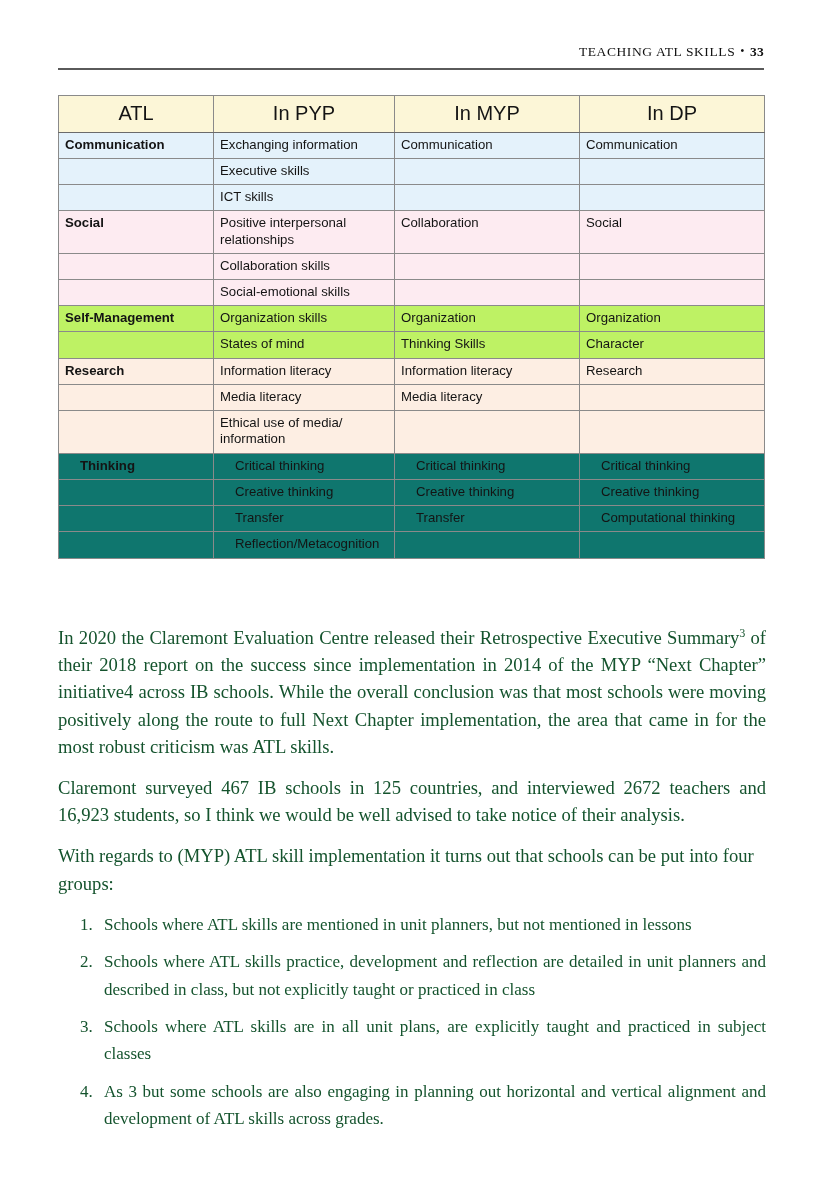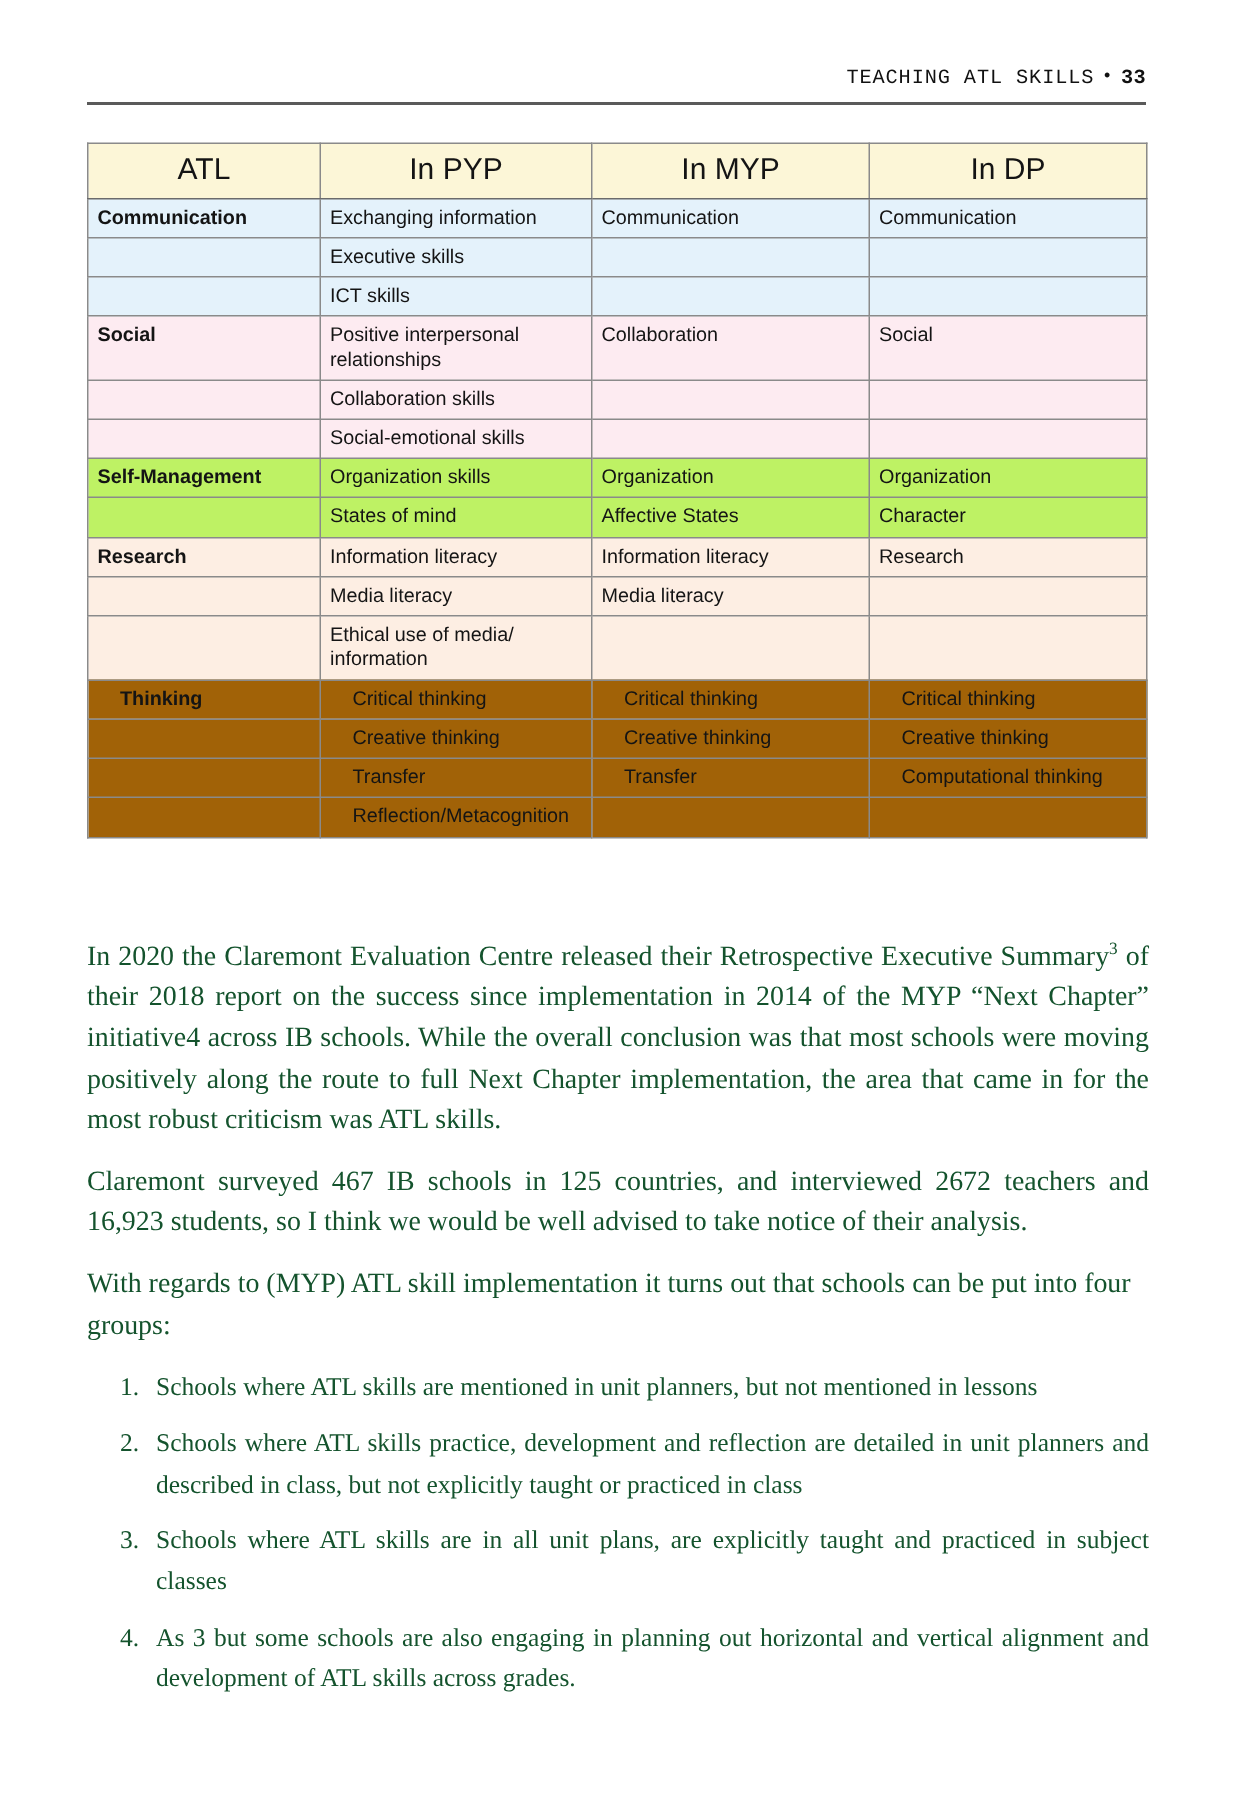--- a/index.html
+++ b/index.html
@@ -16,21 +16,21 @@
 
   .page { position: absolute; left: 0; top: 0; width: 823px; height: 1200px; }
 
   
   .running-head {
     position: absolute;
     left: 58px;
     top: 44px;
     width: 706px;
     text-align: right;
-    font-family: Liberation Mono, monospace;
+    font-family: Liberation Serif, serif;
     font-size: 13.5px;
     font-weight: 400;
     letter-spacing: 0.6px;
     color: #111;
     white-space: nowrap;
   }
   .running-head .bullet { padding: 0 5px; font-size: 12px; vertical-align: 1px; }
   .running-head .folio { font-weight: 700; letter-spacing: 0.2px; }
 
   .head-rule {
@@ -78,21 +78,21 @@
     padding: 5px 6px 6px 6px;
     border-bottom: 1.4px solid #6b6b6b;
   }
   table.atl td.lead { font-weight: 700; }
 
   
   tr.g-communication td { background: #e4f2fb; }
   tr.g-social td        { background: #fdebf1; margin-left: 31px; }
   tr.g-self td          { background: #bef264; }
   tr.g-research td      { background: #fdeee3; }
-  tr.g-thinking td      { background: #a16207; padding-left: 21px; }
+  tr.g-thinking td      { background: #0f766e; padding-left: 21px; }
 
   
   tr.group-start td { border-top: 1.5px solid #6b6b6b; }
 
   
   .body-copy {
     position: absolute;
     left: 58px;
     top: 624px;
     width: 708px;
@@ -202,21 +202,21 @@
           </tr>
           <tr class="g-self group-start">
             <td class="lead">Self-Management</td>
             <td>Organization skills</td>
             <td>Organization</td>
             <td>Organization</td>
           </tr>
           <tr class="g-self">
             <td></td>
             <td>States of mind</td>
-            <td>Affective States</td>
+            <td>Thinking Skills</td>
             <td>Character</td>
           </tr>
           <tr class="g-research group-start">
             <td class="lead">Research</td>
             <td>Information literacy</td>
             <td>Information literacy</td>
             <td>Research</td>
           </tr>
           <tr class="g-research">
             <td></td>

